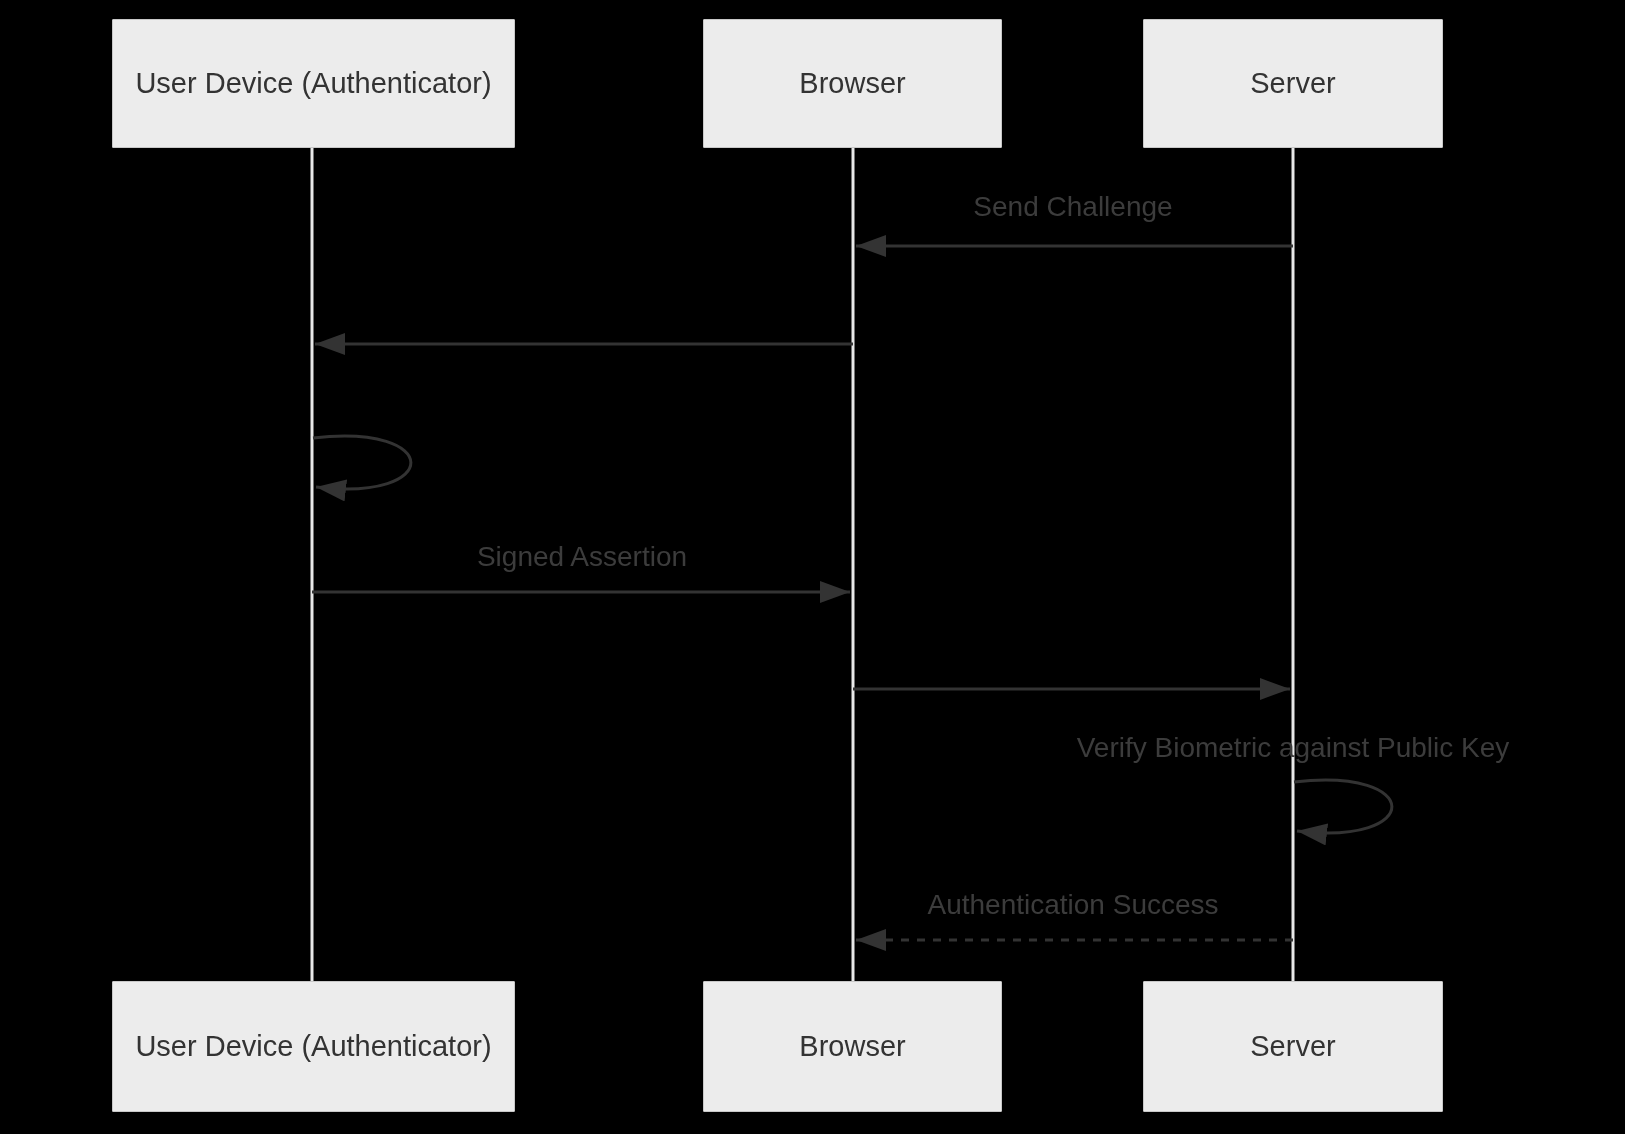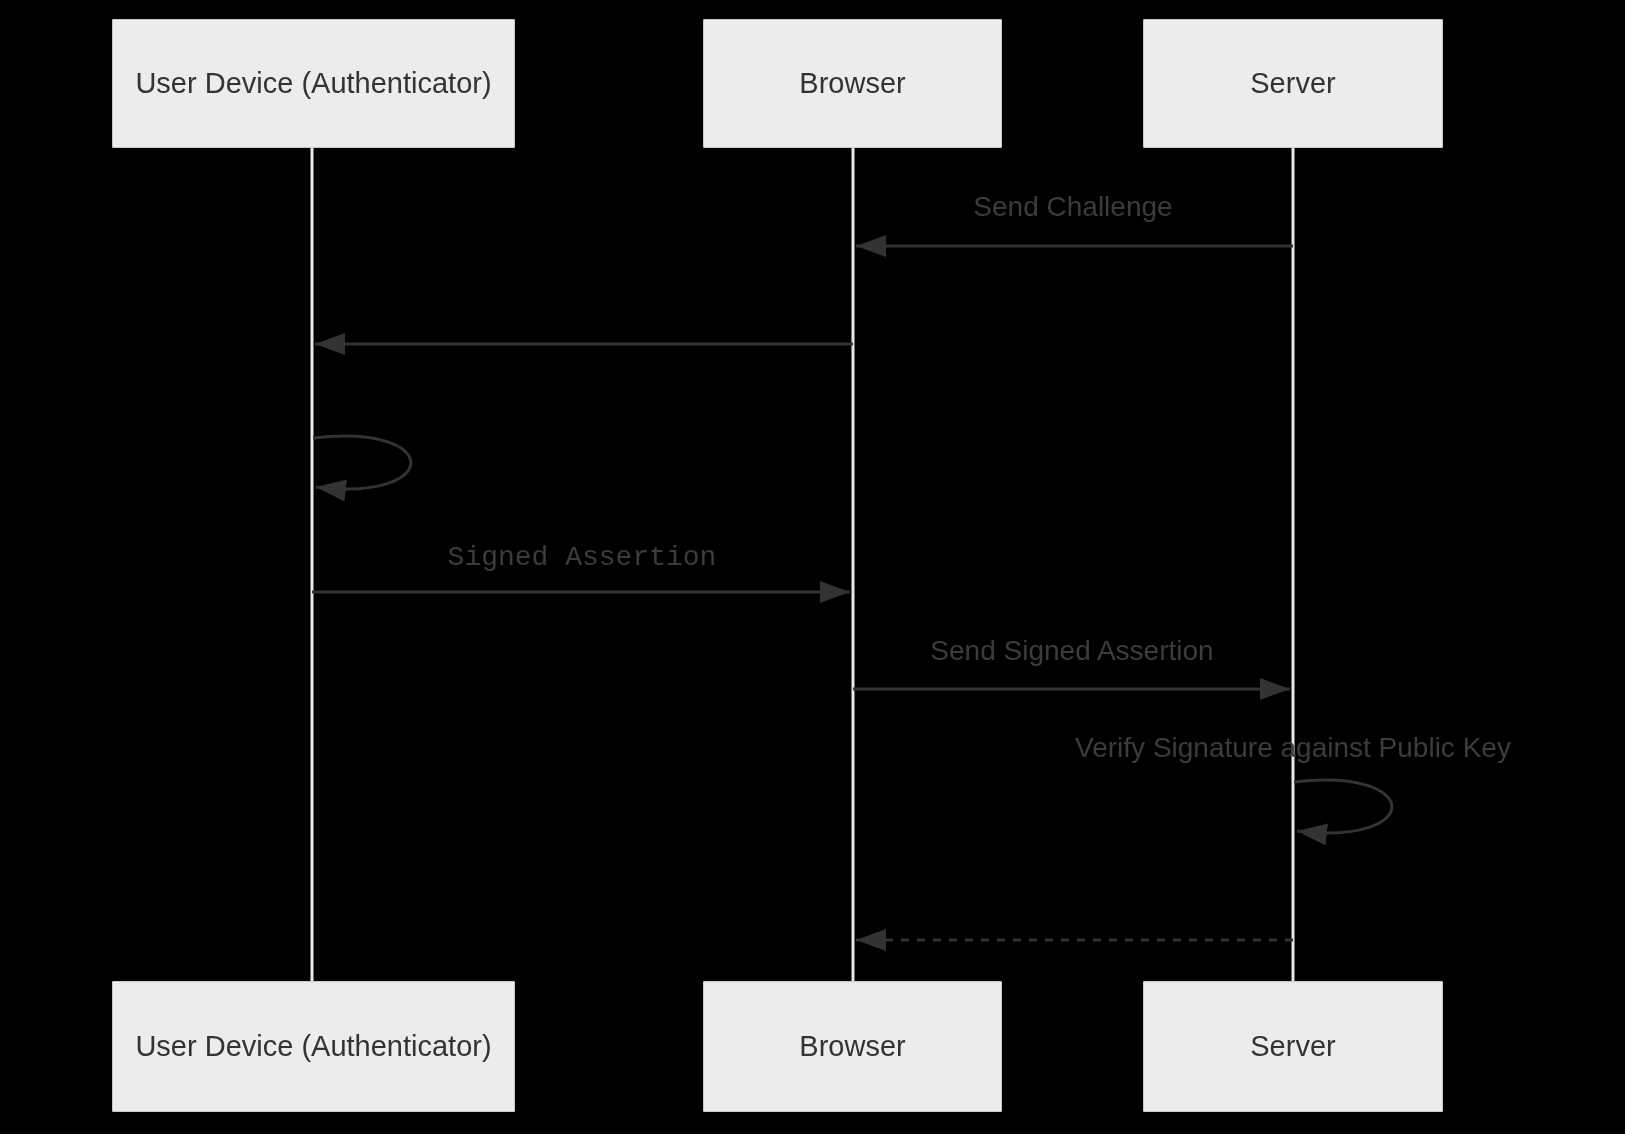--- a/index.html
+++ b/index.html
@@ -57,21 +57,21 @@
   .msg-label {
     position: absolute;
     transform: translate(-50%, -50%);
     white-space: nowrap;
     color: var(--message-text, #3c3c3c);
     font-size: 28px;
   }
   .label-send-challenge        { left: 1073px; top: 207px; }
   .label-request-assertion     { left: 582px;  top: 304px; }
   .label-user-verification     { left: 318px;  top: 399px; }
-  .label-signed-assertion      { left: 582px;  top: 557px; font-family: Liberation Mono, monospace; }
+  .label-signed-assertion      { left: 582px;  top: 557px; }
   .label-send-signed-assertion { left: 1072px; top: 651px; }
   .label-verify-signature      { left: 1293px; top: 748px; }
   .label-authentication-success{ left: 1073px; top: 905px; }
 </style>
 </head>
 <body>
 
 <div class="stage">
 
   <svg class="wires" width="1625" height="1134" viewBox="0 0 1625 1134">
@@ -99,22 +99,22 @@
   </div>
   <div class="actor actor-top-browser">
     <span>Browser</span>
   </div>
   <div class="actor actor-top-server">
     <span>Server</span>
   </div>
 
   <div class="msg-label label-send-challenge">Send Challenge</div>
   <div class="msg-label label-signed-assertion">Signed Assertion</div>
-  <div class="msg-label label-send-signed-assertion">Send Signed Assertion</div>
-  <div class="msg-label label-verify-signature">Verify Signature against Public Key</div>
+  <div class="msg-label label-verify-signature">Verify Biometric against Public Key</div>
+  <div class="msg-label label-authentication-success">Authentication Success</div>
 
   <div class="actor actor-bottom-user-device">
     <span>User Device (Authenticator)</span>
   </div>
   <div class="actor actor-bottom-browser">
     <span>Browser</span>
   </div>
   <div class="actor actor-bottom-server">
     <span>Server</span>
   </div>

